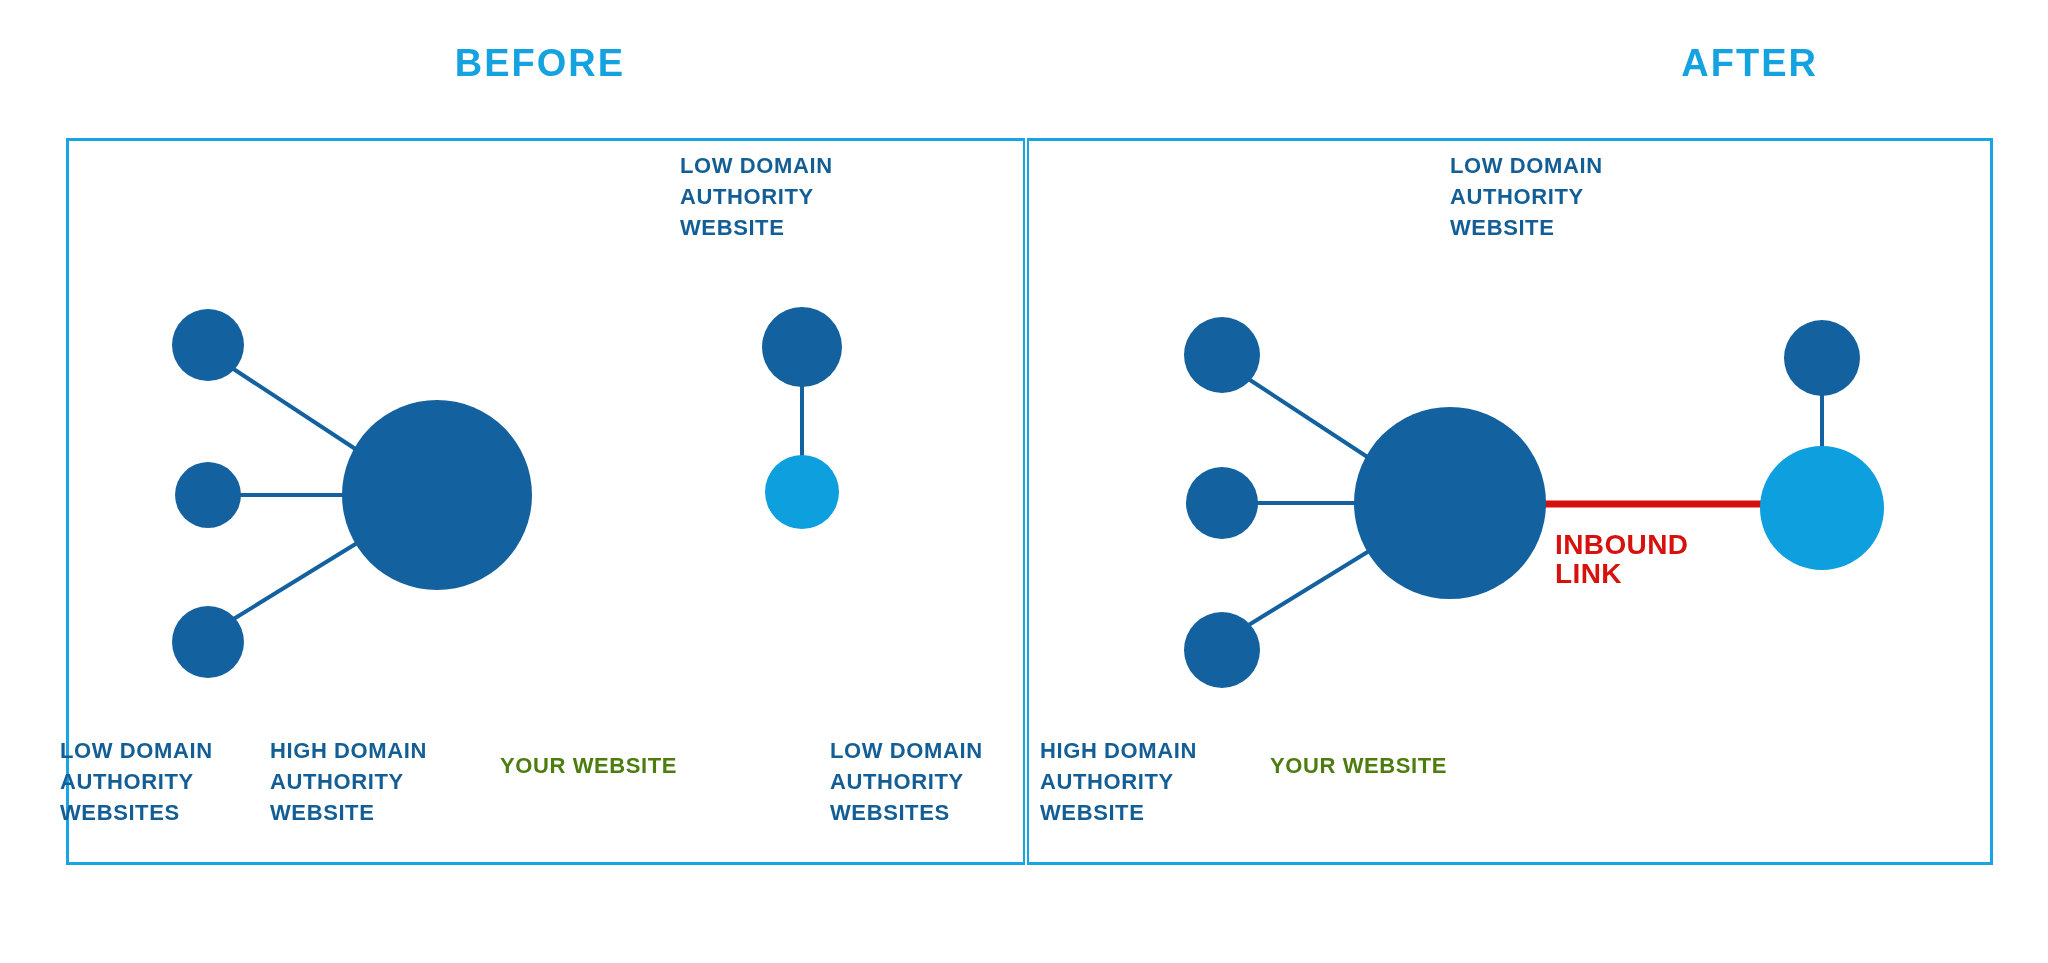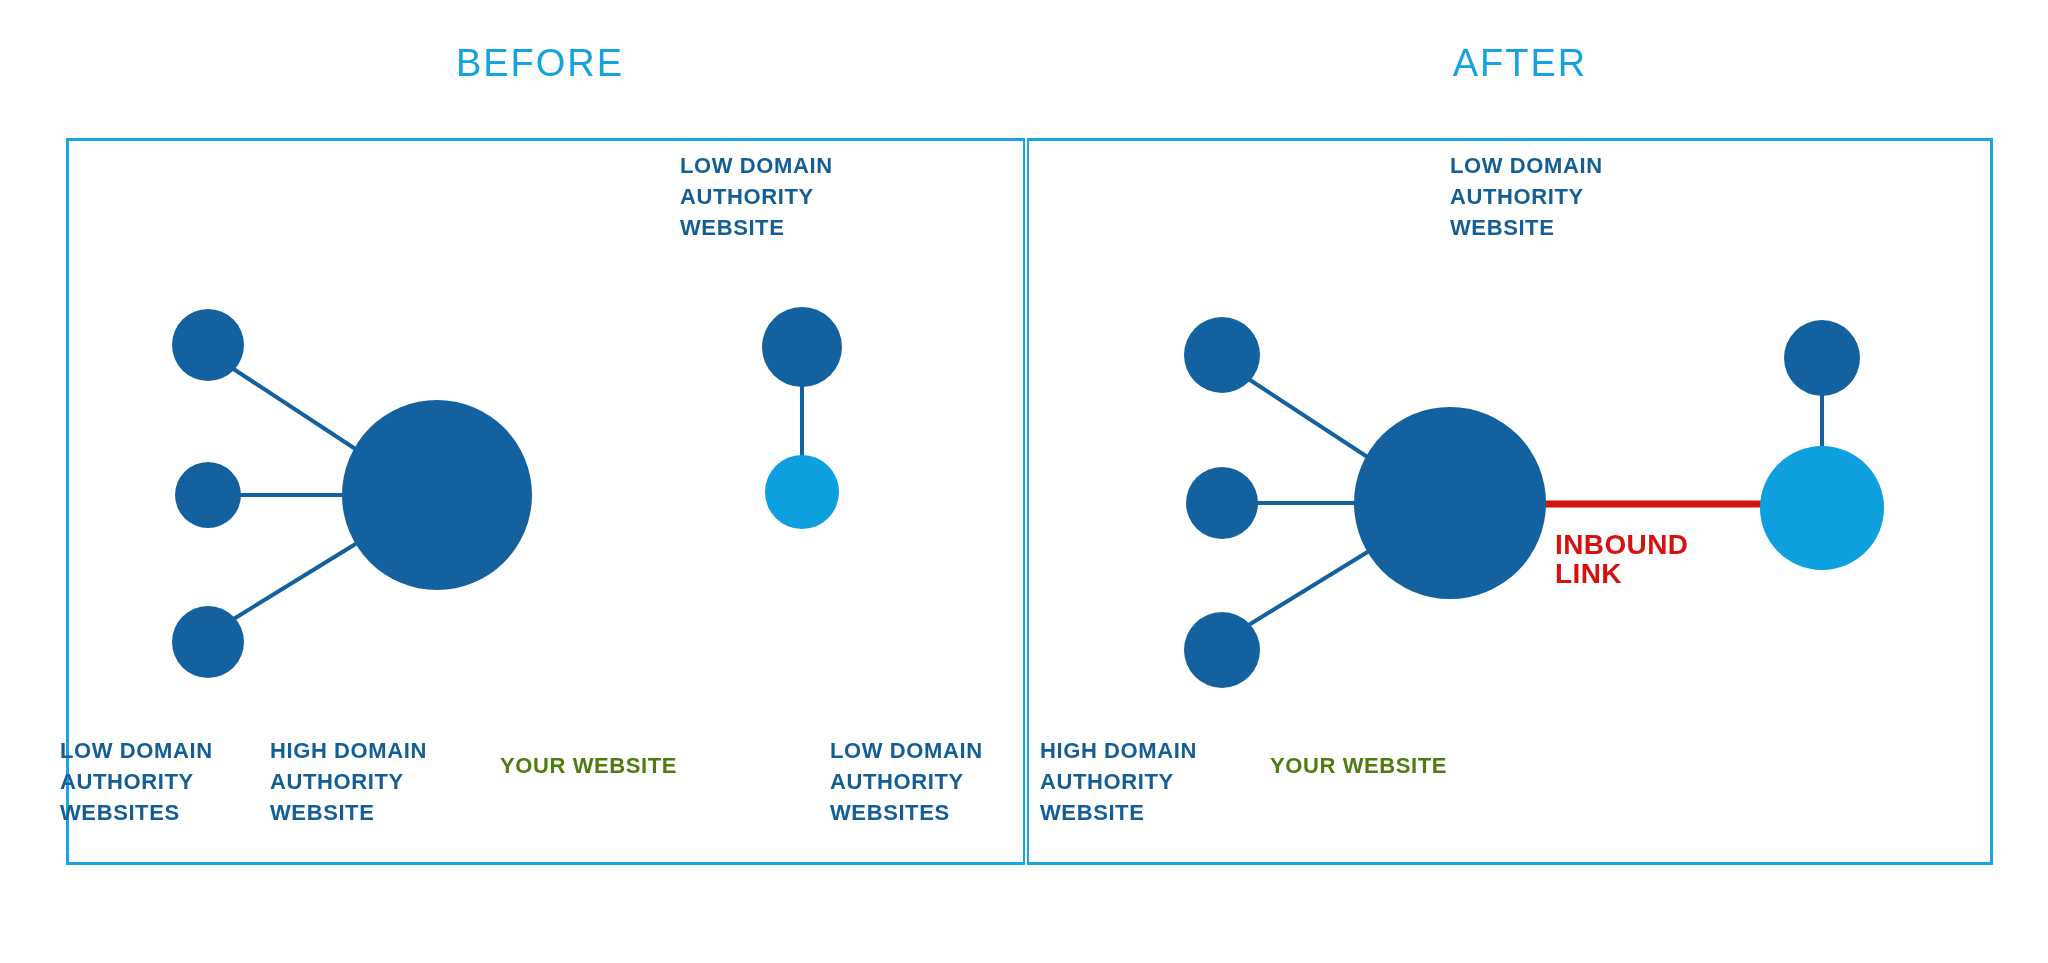--- a/index.html
+++ b/index.html
@@ -5,29 +5,29 @@
   html,body{margin:0;padding:0;}
   body{
     width:2048px;height:963px;background:#ffffff;
     font-family:"Liberation Sans", sans-serif;
     overflow:hidden;position:relative;
   }
   .stage{position:absolute;left:0;top:0;width:2048px;height:963px;}
 
   .panel-title{
     position:absolute;
-    font-weight:normal;
+    font-weight:bold;
     font-size:38px;
     letter-spacing:2px;
     color:#14A3E0;
     text-align:center;
     white-space:nowrap;
   }
   #title-before{left:290px;top:42px;width:500px;}
-  #title-after{left:1270px;top:42px;width:500px;}
+  #title-after{left:1318px;top:42px;width:500px;text-align:right;}
 
   .panel{
     position:absolute;
     top:138px;
     height:727px;
     border:3px solid #17A6E3;
     box-sizing:border-box;
     background:#ffffff;
   }
   #panel-before{left:66px;width:959px;border-right-width:2px;}

